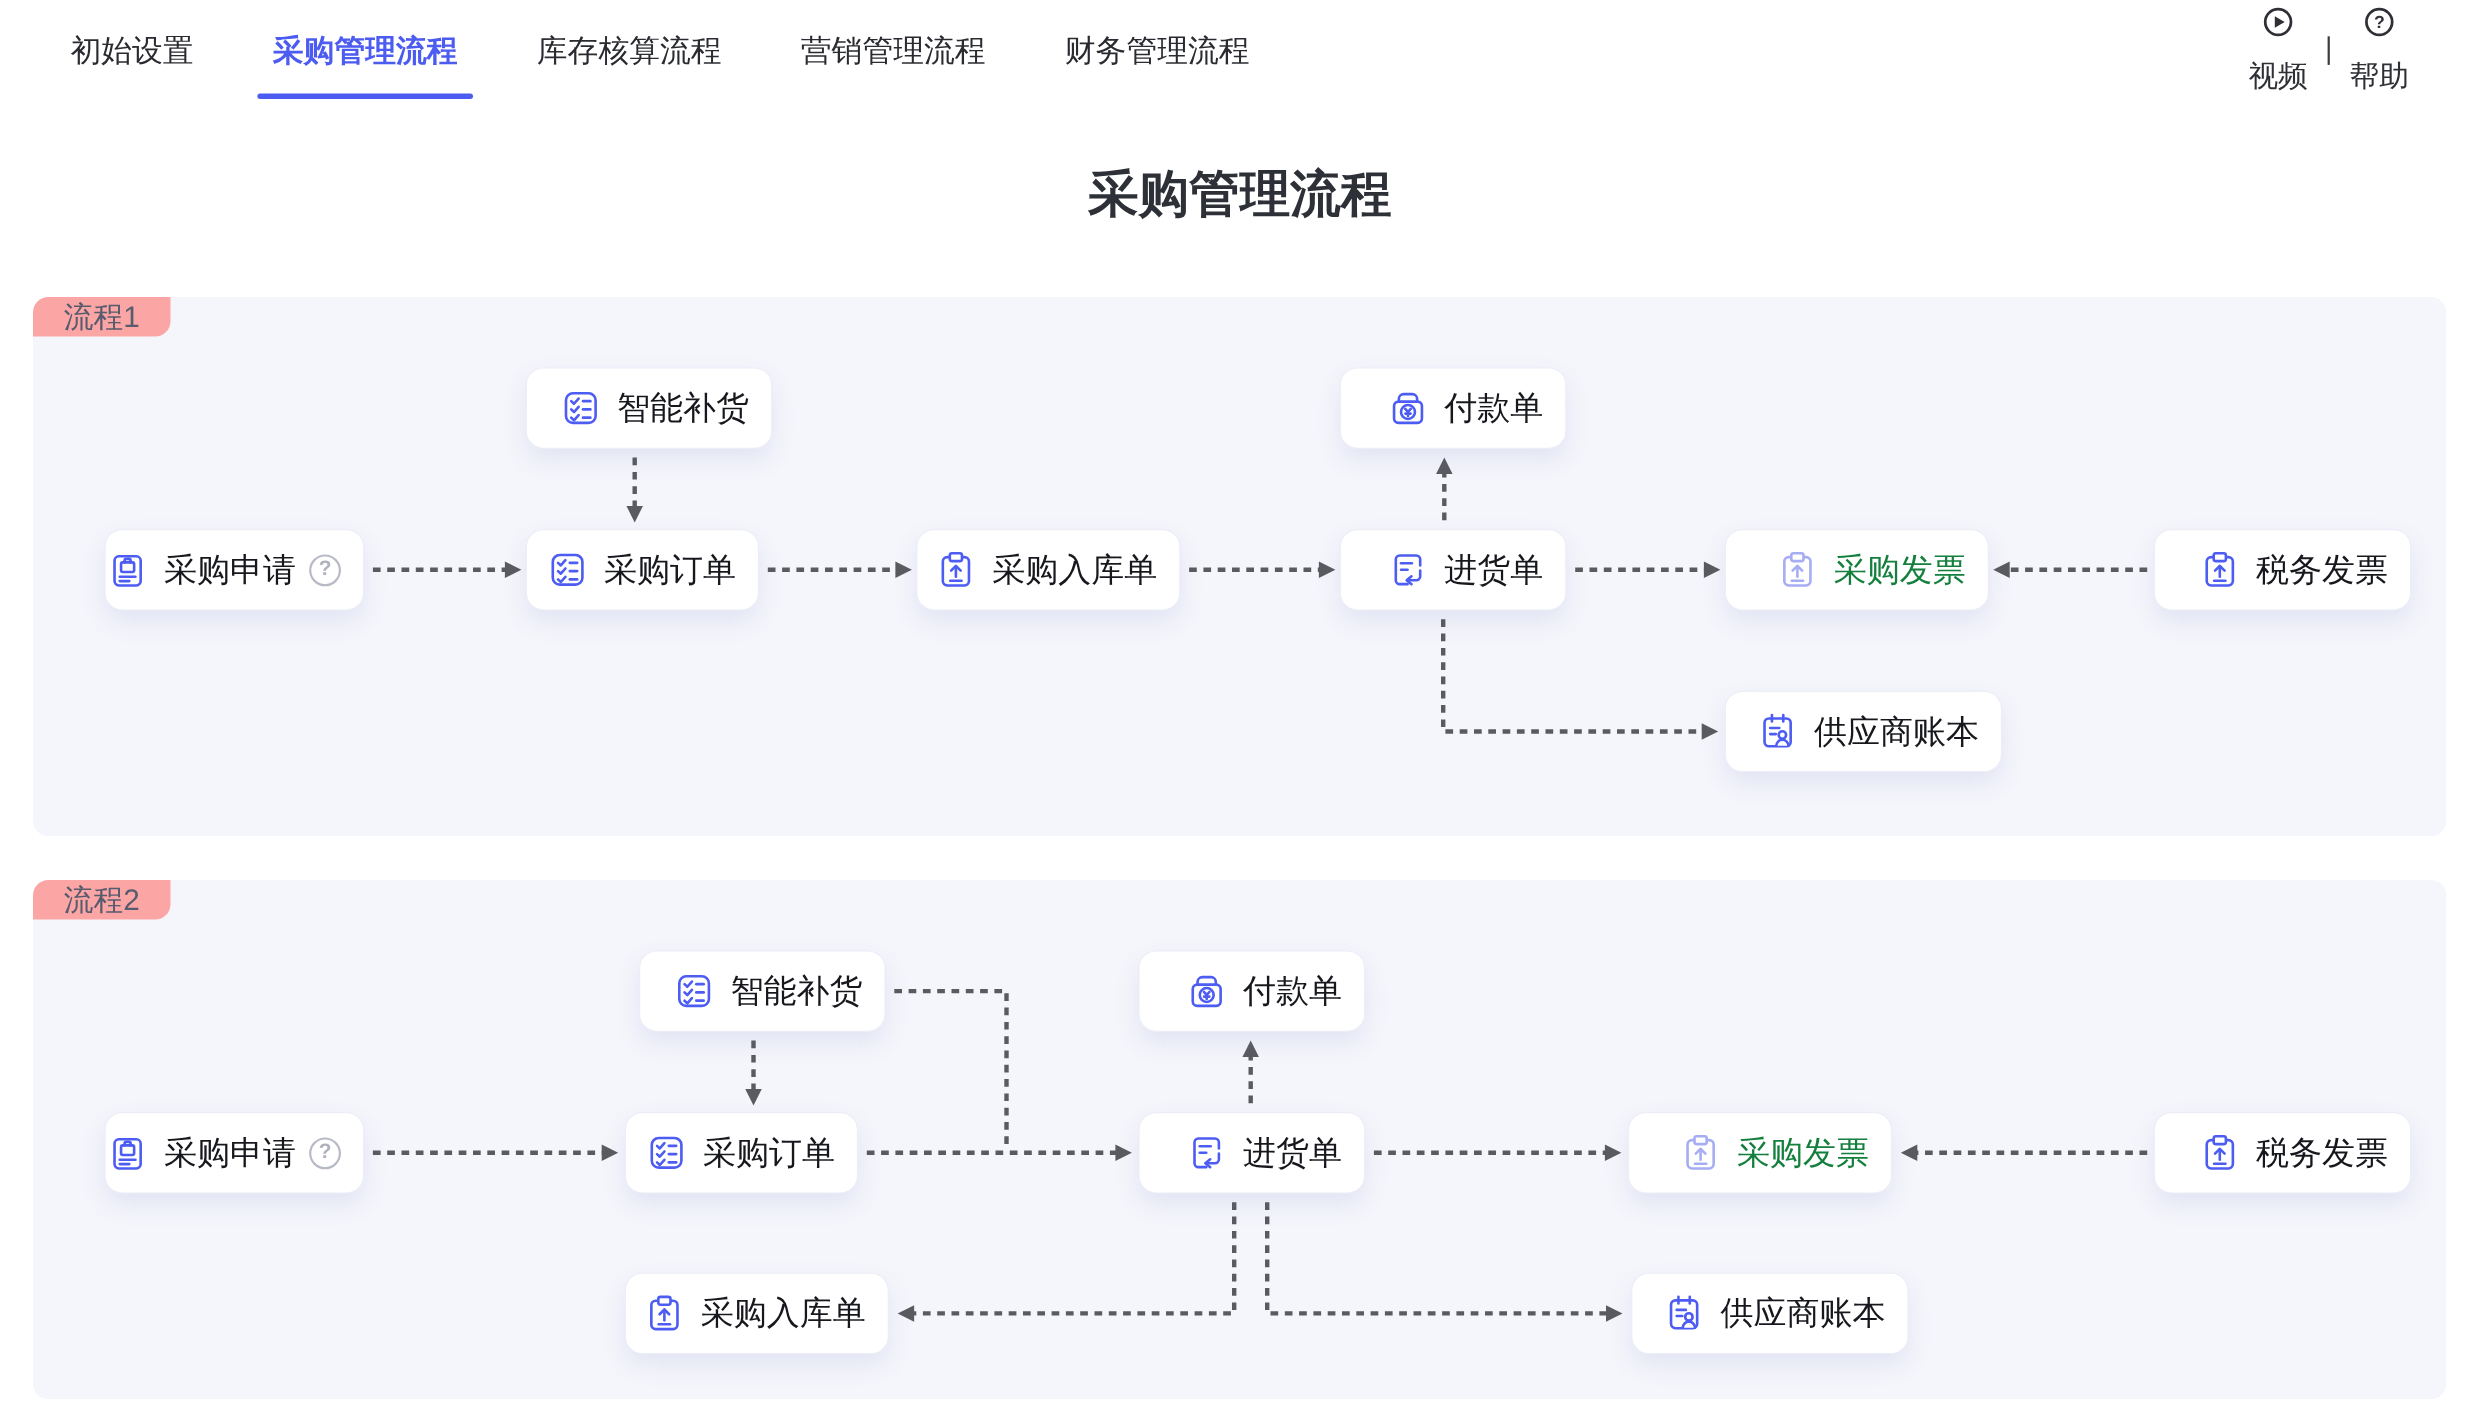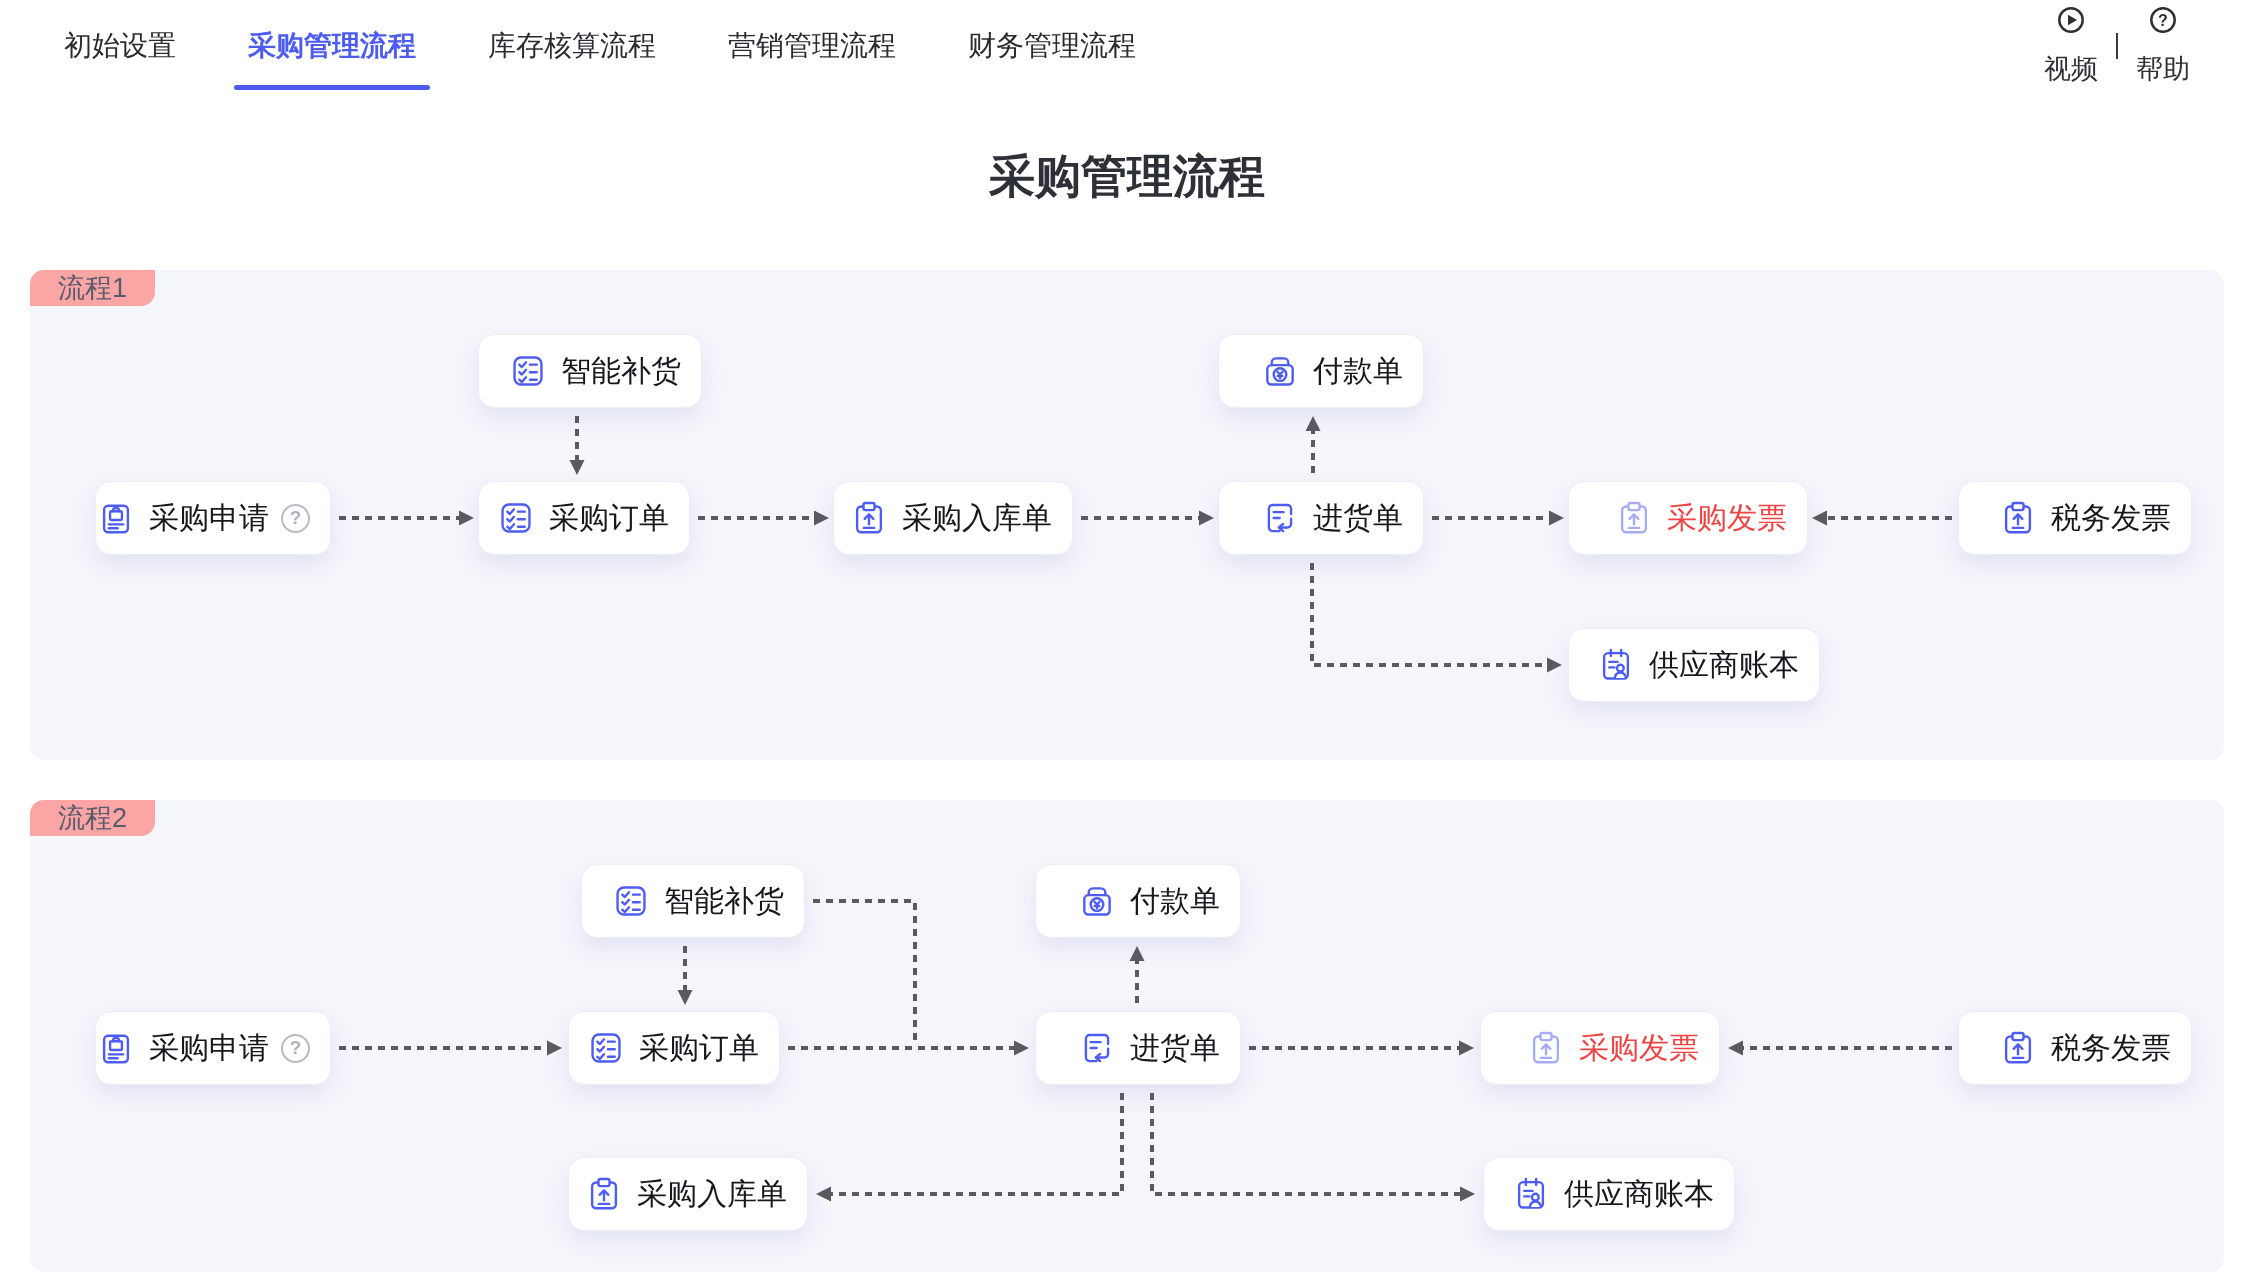--- a/index.html
+++ b/index.html
@@ -29,21 +29,21 @@
   .panel{position:absolute;background:#f5f6fb;border-radius:14px;}
   .badge{position:absolute;left:0;top:0;background:#fca5a5;color:#565b6e;
          font-size:27px;padding:0 28px;border-radius:14px 0 14px 0;}
   .edges{position:absolute;left:0;top:0;pointer-events:none;}
   .node{position:absolute;display:flex;align-items:center;gap:14px;padding:0 20px;
         background:#ffffff;border:1px solid #ecedf7;border-radius:16px;
         box-shadow:0 10px 22px rgba(90,100,190,.12);box-sizing:border-box;
         font-size:30px;color:#17181d;white-space:nowrap;cursor:pointer;justify-content:flex-end;}
   .node .nodeicon{width:38px;height:38px;display:flex;color:#4d5cf2;flex:none;}
   .node .nodeicon svg{width:38px;height:38px;}
-  .node.disabled{color:#ef4444;}
+  .node.disabled{color:#15803d;}
   .node.disabled .nodeicon{color:#a6adf3;}
   .help{width:29px;height:29px;flex:none;border:2.5px solid #b8bbc6;border-radius:50%;
         color:#aeb2bd;font-size:19px;font-weight:700;display:flex;align-items:center;
         justify-content:center;margin-left:-2px;box-sizing:border-box;}
 </style>
 </head>
 <body>
 
 <header class="nav">
   <div class="tabs" id="nav-tabs">

